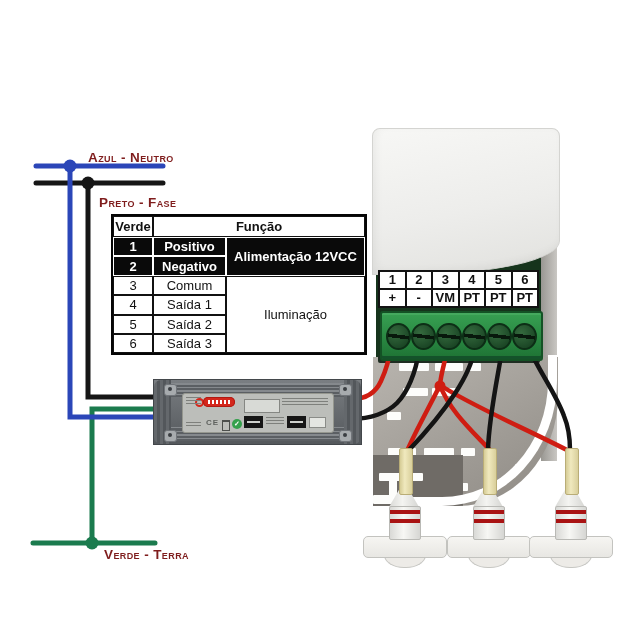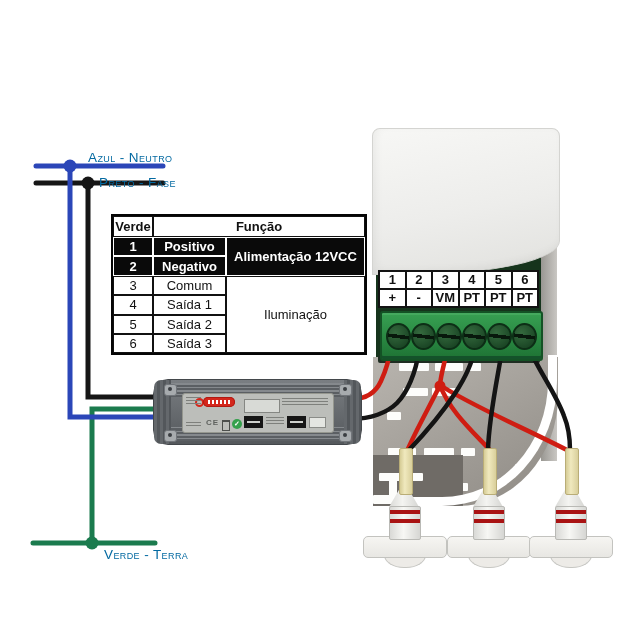--- a/index.html
+++ b/index.html
@@ -2,21 +2,21 @@
 <html><head>
 <meta charset="utf-8">
 <style>
   html,body{margin:0;padding:0;background:#fff;}
   .canvas{position:relative;width:640px;height:640px;background:#ffffff;overflow:hidden;
           font-family:"Liberation Sans",sans-serif;}
   .abs{position:absolute;}
 
   
   .title{left:55px;top:78px;font-size:14px;font-weight:700;color:#333;letter-spacing:.2px;}
-  .wlabel{font-variant:small-caps;font-size:13.5px;font-weight:400;color:#0369a1;letter-spacing:.4px;}
+  .wlabel{font-variant:small-caps;font-size:13.5px;font-weight:700;color:#7f1d1d;letter-spacing:.4px;}
 
   
   .ftable{left:111px;top:214px;display:grid;grid-template-columns:40px 73px 139px;
           grid-template-rows:21px repeat(6,19.4px);border:2.5px solid #050505;background:#fff;}
   .tc{border:1.5px solid #111;display:flex;align-items:center;justify-content:center;
       font-size:13px;font-weight:500;color:#111;background:#fff;}
   .tc.hd{font-weight:600;}
   .tc.dark{background:#0a0a0a;color:#fff;border-color:#fff;font-weight:600;}
 
   
@@ -46,21 +46,21 @@
   
   .tblock{left:380px;top:311px;width:159px;height:46px;border:2px solid #145225;border-radius:3px;
           background:linear-gradient(#37a052,#1e7334);
           box-shadow:inset 0 2px 0 #45a95e,inset 0 -3px 0 #14522a;}
   .tscrews{position:absolute;inset:5px 4px;display:flex;justify-content:space-between;align-items:center;}
   .screw{width:23px;height:23px;border-radius:50%;border:2px solid #0d2e16;
          background:linear-gradient(7deg,rgba(0,0,0,0) 43%,#08180c 43% 57%,rgba(0,0,0,0) 57%),
                     radial-gradient(circle at 35% 35%,#356a3e,#123a1d);}
 
   
-  .ps{left:153px;top:379px;width:207px;height:64px;border-radius:15px;border:1px solid #43474b;
+  .ps{left:153px;top:379px;width:207px;height:64px;border-radius:0;border:1px solid #43474b;
       background:linear-gradient(#7a7e82,#54585c);}
   .ribs{position:absolute;left:14px;width:179px;height:14px;border-radius:3px;
         background:repeating-linear-gradient(180deg,#85898d 0 1.5px,#5b5f63 1.5px 3.6px);}
   .cap{position:absolute;top:0;width:17px;height:64px;
        background:repeating-linear-gradient(90deg,#64686c 0 3px,#53575b 3px 6px);}
   .cap.l{left:0;border-radius:7px 0 0 7px;}
   .cap.r{right:0;border-radius:0 7px 7px 0;}
   .ear{position:absolute;width:11px;height:10px;background:#a7abae;border:1px solid #71757a;border-radius:3px;}
   .ear::after{content:"";position:absolute;left:3px;top:2px;width:4px;height:4px;border-radius:50%;background:#3a3e42;}
   .pslabel{position:absolute;left:28px;top:13px;width:150px;height:38px;background:#bcbeba;
@@ -248,16 +248,16 @@
     <div class="lbase"></div>
     <div class="taper"></div>
     <div class="lbody">
       <div class="band" style="top:3px"></div>
         <div class="band" style="top:12px"></div>
     </div>
     <div class="stem"></div>
   </div>
 
   <div class="abs wlabel" style="left:88px;top:150px">Azul - Neutro</div>
-  <div class="abs wlabel" style="left:99px;top:175px">Preto - Fase</div>
+  <div class="abs wlabel" style="left:99px;top:195px">Preto - Fase</div>
   <div class="abs wlabel" style="left:104px;top:547px">Verde - Terra</div>
 
 </div>
 
 </body></html>

